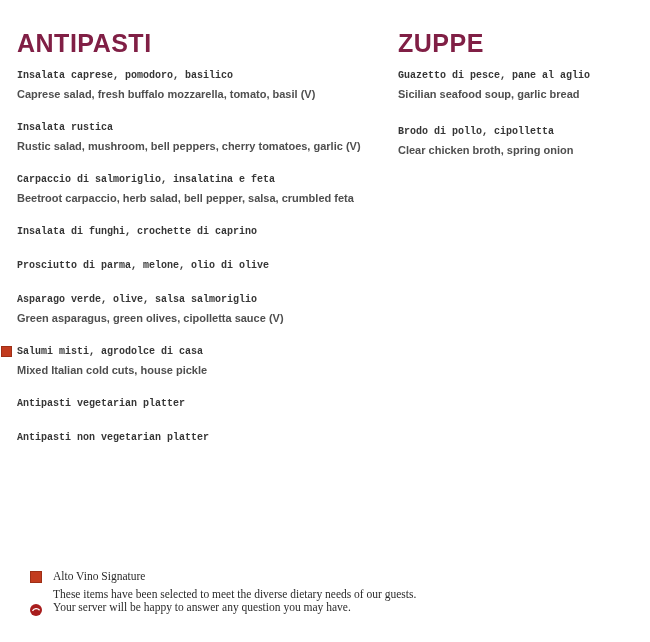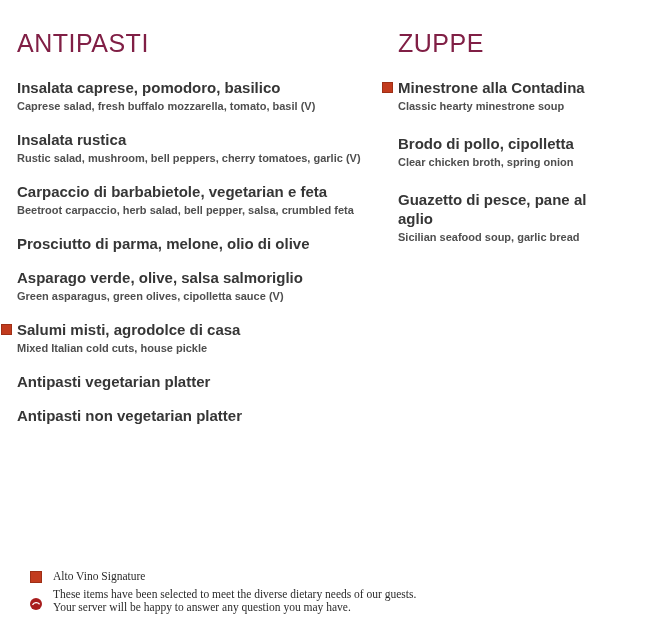--- a/index.html
+++ b/index.html
@@ -15,53 +15,54 @@
   *{margin:0;padding:0;box-sizing:border-box;}
   html,body{width:650px;height:642px;background:var(--page-bg);overflow:hidden;}
   body{font-family:"Liberation Sans","DejaVu Sans",sans-serif;position:relative;}
 
   .column{position:absolute;top:28px;}
   .column.left{left:17px;width:392px;}
   .column.right{left:398px;width:226px;}
 
   .section-title{
     font-size:25px;
-    font-weight:normal;
+    font-weight:bold;
     color:var(--heading);
     letter-spacing:0.5px;
     line-height:30px;
-    margin-bottom:20px;
+    margin-bottom:8px;
   }
 
   .item{position:relative;margin-bottom:15px;}
   .column.right .item{margin-bottom:19px;}
   .item-title{
-    font-size:15px;
+    font-size:10px;
     font-weight:bold;
     color:var(--item-title);
     line-height:19px;
+    font-family:Liberation Mono, monospace;
   }
   .item-desc{
     font-size:11px;
     color:var(--item-desc);
     line-height:18px;
     font-weight:bold;
   }
   .signature-marker{
     position:absolute;
     left:-16px;
     top:4px;
     width:11px;
     height:11px;
     background:var(--signature-marker);
     border:1px solid var(--signature-marker-border);
   }
 
   .legend{position:absolute;left:18px;top:570px;}
-  .legend-row{display:flex;align-items:center;margin-bottom:5px;padding-left:12px;}
+  .legend-row{display:flex;align-items:flex-end;margin-bottom:5px;padding-left:12px;}
   .legend-square{
     width:12px;height:12px;flex:0 0 12px;
     background:var(--signature-marker);
     border:1px solid var(--signature-marker-border);
     margin-right:11px;margin-top:0px;
   }
   .legend-circle{width:12px;height:12px;flex:0 0 12px;margin-right:11px;margin-top:1px;}
   .legend-text{
     font-family:"Liberation Serif","DejaVu Serif",serif;
     font-size:11.5px;
@@ -82,26 +83,27 @@
   </div>
 
   <div class="item">
 
     <div class="item-title">Insalata rustica</div>
     <div class="item-desc">Rustic salad, mushroom, bell peppers, cherry tomatoes, garlic (V)</div>
   </div>
 
   <div class="item">
 
-    <div class="item-title">Carpaccio di barbabietole, vegetarian e feta</div>
+    <div class="item-title">Carpaccio di salmoriglio, insalatina e feta</div>
     <div class="item-desc">Beetroot carpaccio, herb salad, bell pepper, salsa, crumbled feta</div>
   </div>
 
   <div class="item">
 
+    <div class="item-title">Insalata di funghi, crochette di caprino</div>
   </div>
 
   <div class="item">
 
   </div>
 
   <div class="item">
 
     <div class="item-title">Prosciutto di parma, melone, olio di olive</div>
   </div>
@@ -128,36 +130,31 @@
 
     <div class="item-title">Antipasti non vegetarian platter</div>
 
   </div>
 </div>
 </div>
 
 <div class="column right">
   <div class="section-title">ZUPPE</div>
   <div>
+
   <div class="item">
-    <span class="signature-marker"></span>
-    <div class="item-title">Minestrone alla Contadina</div>
-    <div class="item-desc">Classic hearty minestrone soup</div>
+
+    <div class="item-title">Guazetto di pesce, pane al aglio</div>
+    <div class="item-desc">Sicilian seafood soup, garlic bread</div>
   </div>
 
   <div class="item">
 
     <div class="item-title">Brodo di pollo, cipolletta</div>
     <div class="item-desc">Clear chicken broth, spring onion</div>
-  </div>
-
-  <div class="item">
-
-    <div class="item-title">Guazetto di pesce, pane al aglio</div>
-    <div class="item-desc">Sicilian seafood soup, garlic bread</div>
   </div>
 </div>
 </div>
 
 <div class="legend">
   <div class="legend-row">
     <span class="legend-square"></span>
     <span class="legend-text">Alto Vino Signature</span>
   </div>
   <div class="legend-row">

